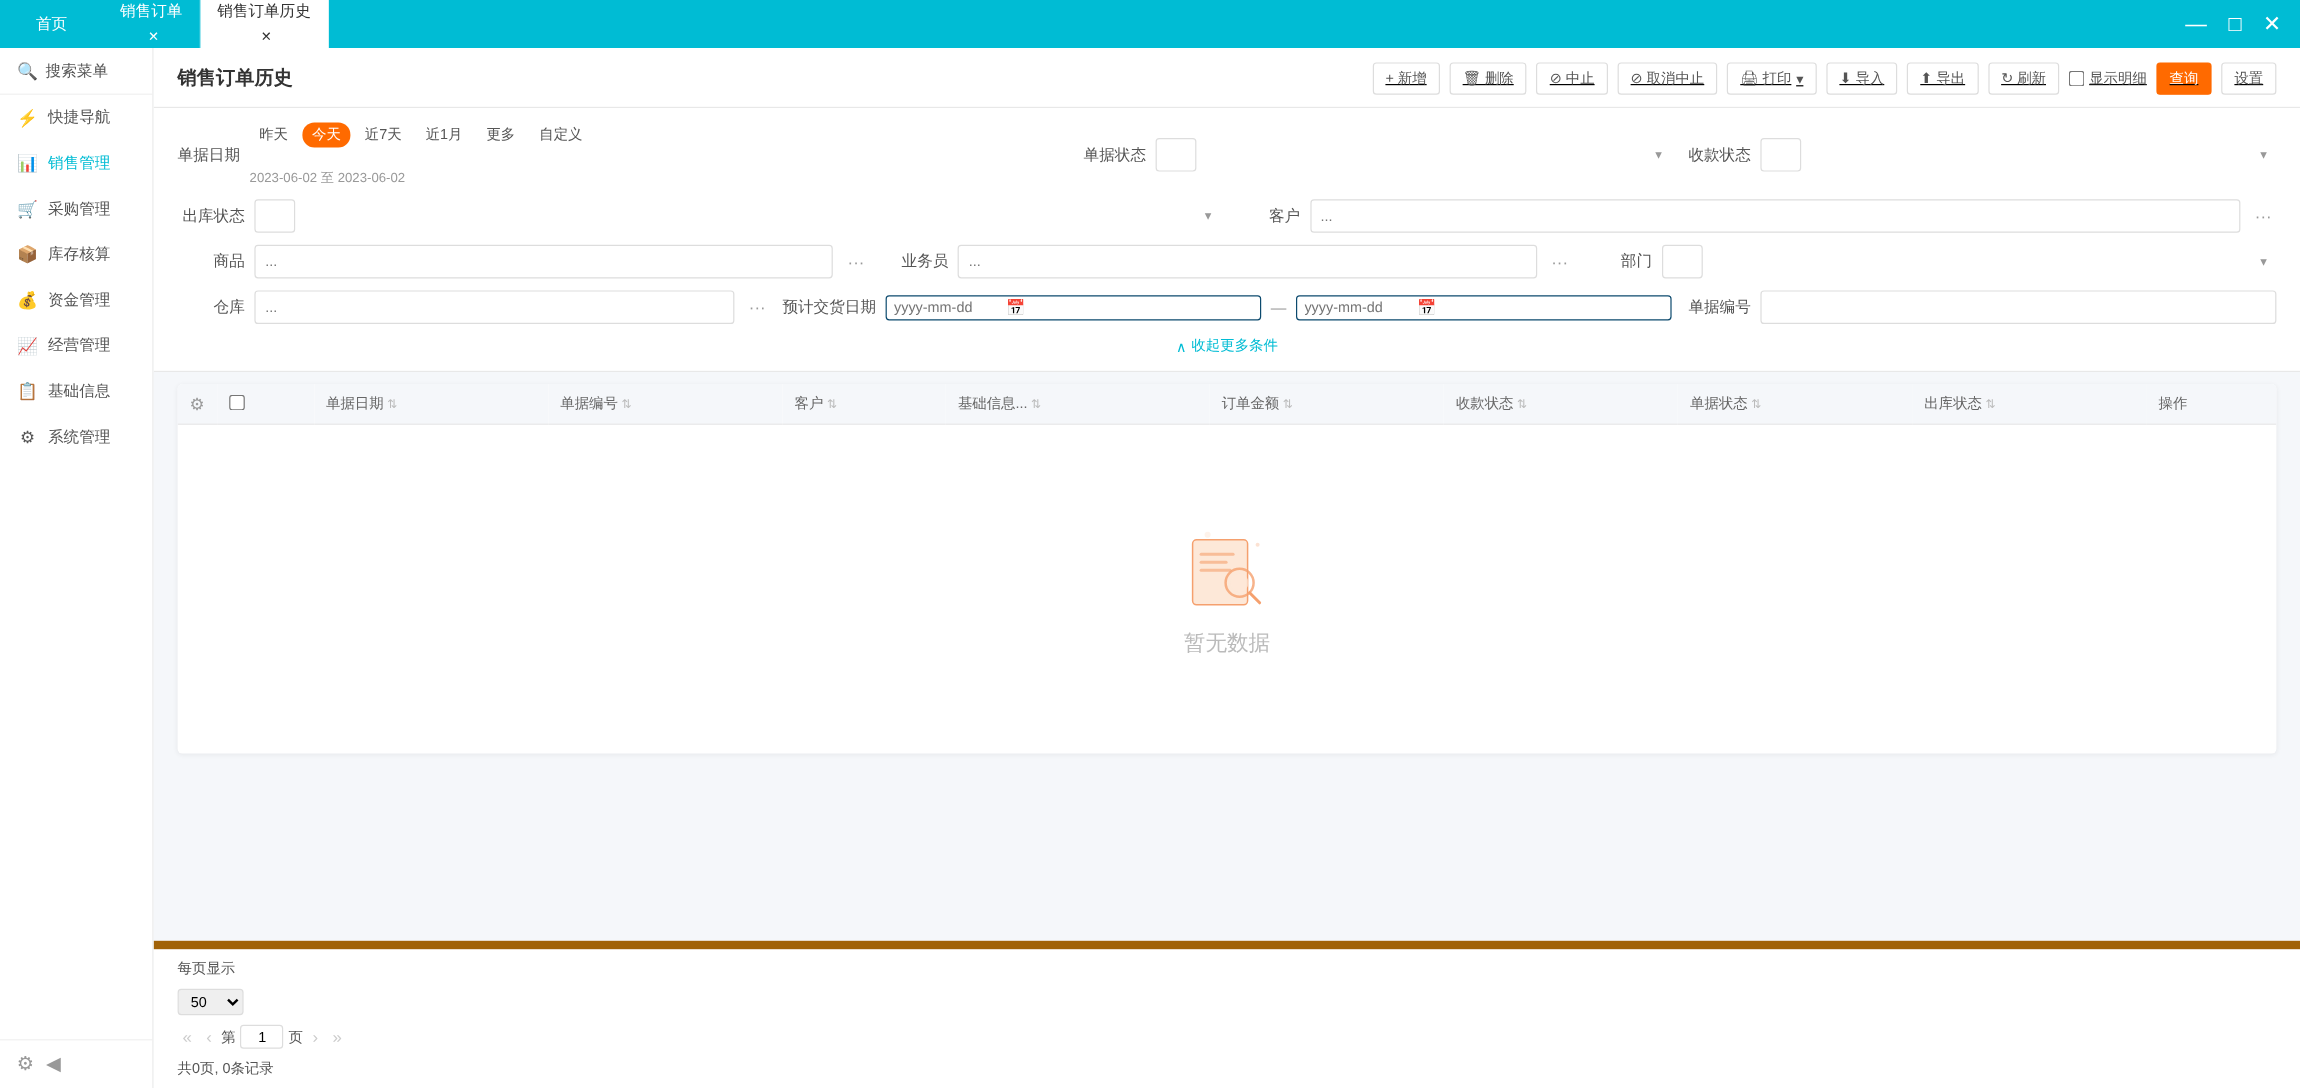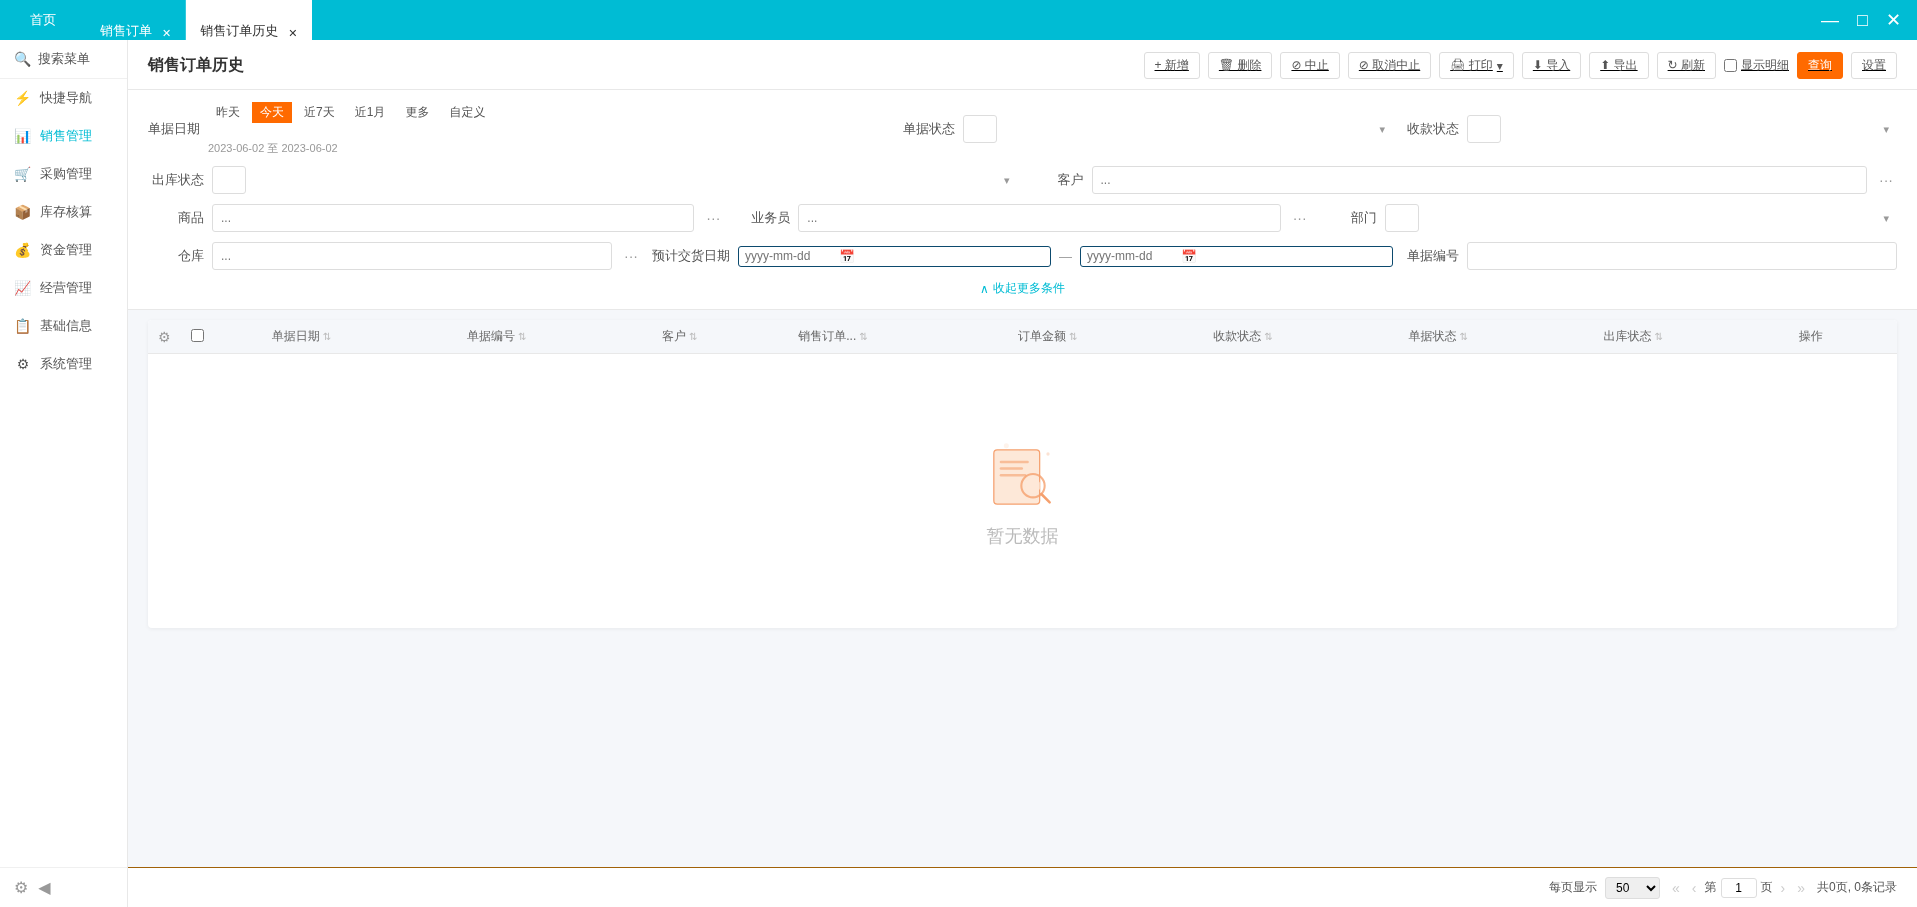--- a/index.html
+++ b/index.html
@@ -1,20 +1,20 @@
 <!DOCTYPE html>
 <html><head>
   <meta charset="utf-8">
   <style>
     * { box-sizing: border-box; margin: 0; padding: 0; }
     body { font-family: 'Microsoft YaHei', 'PingFang SC', sans-serif; font-size: 13px; background: #f5f5f5; display: flex; flex-direction: column; height: 907px; overflow: hidden; }
 
     
     .top-bar { background: #00bcd4; display: flex; align-items: center; height: 40px; min-height: 40px; }
-    .tab-item { display: flex; align-items: flex-end; height: 100%; padding: 0 14px; color: #fff; cursor: pointer; font-size: 13px; gap: 6px; border-right: 1px solid rgba(255,255,255,0.2); }
+    .tab-item { display: flex; align-items: center; height: 100%; padding: 0 14px; color: #fff; cursor: pointer; font-size: 13px; gap: 6px; border-right: 1px solid rgba(255,255,255,0.2); flex-direction: column; }
     .tab-item.active { background: #fff; color: #333; }
     .tab-item .close-icon { font-size: 11px; color: inherit; margin-left: 4px; cursor: pointer; }
     .tab-home { background: transparent; color: #fff; border: none; padding: 0 30px; height: 100%; cursor: pointer; font-size: 13px; }
     .top-bar-right { margin-left: auto; display: flex; align-items: center; padding-right: 10px; gap: 6px; }
     .top-bar-btn { background: none; border: none; color: #fff; cursor: pointer; font-size: 18px; padding: 2px 6px; }
 
     
     .main-layout { display: flex; flex: 1; overflow: hidden; }
 
     
@@ -43,21 +43,21 @@
     .filter-area { padding: 12px 20px; background: #fff; border-bottom: 1px solid #e8e8e8; }
     .filter-row { display: flex; align-items: center; gap: 0; margin-bottom: 10px; flex-wrap: wrap; gap: 10px; }
     .filter-group { display: flex; align-items: center; gap: 8px; flex: 1; min-width: 280px; }
     .filter-label { color: #555; font-size: 13px; white-space: nowrap; min-width: 56px; text-align: right; }
     .filter-input { border: 1px solid #ddd; border-radius: 3px; padding: 4px 8px; font-size: 12px; color: #333; flex: 1; height: 28px; outline: none; background: #fff; }
     .filter-select { border: 1px solid #ddd; border-radius: 3px; padding: 4px 24px 4px 8px; font-size: 12px; color: #333; flex: 1; height: 28px; outline: none; background: #fff; appearance: none; cursor: pointer; position: relative; }
     .filter-select-wrap { position: relative; flex: 1; }
     .filter-select-wrap::after { content: '▾'; position: absolute; right: 8px; top: 50%; transform: translateY(-50%); pointer-events: none; color: #999; font-size: 11px; }
     .date-row { display: flex; align-items: center; gap: 4px; }
     .date-tag { padding: 2px 8px; border-radius: 3px; font-size: 12px; cursor: pointer; color: #555; }
-    .date-tag.active { background: #ff6a00; color: #fff; border-radius: 0; }
+    .date-tag.active { background: #ff6a00; color: #fff; border-radius: 10px; }
     .date-range { font-size: 11px; color: #999; margin-top: 16px; }
     .filter-label-col { display: flex; flex-direction: column; }
     .ellipsis-btn { background: none; border: none; cursor: pointer; color: #999; font-size: 14px; padding: 0 4px; }
     .date-input-wrap { display: flex; align-items: center; gap: 4px; border: 1px solid #0c4a6e; border-radius: 3px; padding: 2px 6px; background: #fff; flex: 1; }
     .date-input-wrap input { border: none; outline: none; font-size: 12px; color: #999; width: 90px; }
     .date-input-wrap .cal-icon { color: #bbb; font-size: 13px; }
     .date-sep { color: #999; }
     .collapse-btn { display: flex; align-items: center; gap: 4px; color: #00bcd4; font-size: 12px; cursor: pointer; justify-content: center; margin-top: 4px; }
 
     
@@ -69,21 +69,21 @@
     .th-with-sort { display: flex; align-items: center; gap: 3px; cursor: pointer; }
     .sort-icon { font-size: 10px; color: #bbb; }
     .settings-icon-btn { background: none; border: none; cursor: pointer; color: #999; font-size: 14px; }
     .checkbox-col { width: 32px; }
 
     
     .empty-state { display: flex; flex-direction: column; align-items: center; justify-content: center; padding: 80px 0; }
     .empty-text { color: #bbb; font-size: 18px; }
 
     
-    .footer { background: #fff; border-top: 1px solid #a16207; padding: 8px 20px; display: flex; align-items: center; justify-content: flex-end; gap: 8px; font-size: 12px; color: #555; min-height: 40px; }
+    .footer { background: #fff; border-top: 7px solid #a16207; padding: 8px 20px; display: flex; align-items: flex-start; justify-content: flex-end; gap: 8px; font-size: 12px; color: #555; min-height: 40px; flex-direction: column; }
     .page-size-select { border: 1px solid #ddd; border-radius: 3px; padding: 2px 6px; font-size: 12px; }
     .pagination { display: flex; align-items: center; gap: 4px; }
     .page-btn { background: none; border: none; cursor: pointer; color: #555; font-size: 14px; padding: 2px 4px; }
     .page-btn:disabled { color: #ccc; cursor: default; }
     .page-input { width: 36px; border: 1px solid #ddd; border-radius: 3px; padding: 2px 4px; text-align: center; font-size: 12px; }
 
     
     .empty-svg { width: 100px; height: 90px; }
   </style>
 </head>
@@ -323,21 +323,21 @@
               </div>
             </th>
             <th>
               <div class="th-with-sort">
                 <span>客户</span>
                 <span class="sort-icon">⇅</span>
               </div>
             </th>
             <th>
               <div class="th-with-sort">
-                <span>销售订单...</span>
+                <span>基础信息...</span>
                 <span class="sort-icon">⇅</span>
               </div>
             </th>
             <th>
               <div class="th-with-sort">
                 <span>订单金额</span>
                 <span class="sort-icon">⇅</span>
               </div>
             </th>
             <th>

